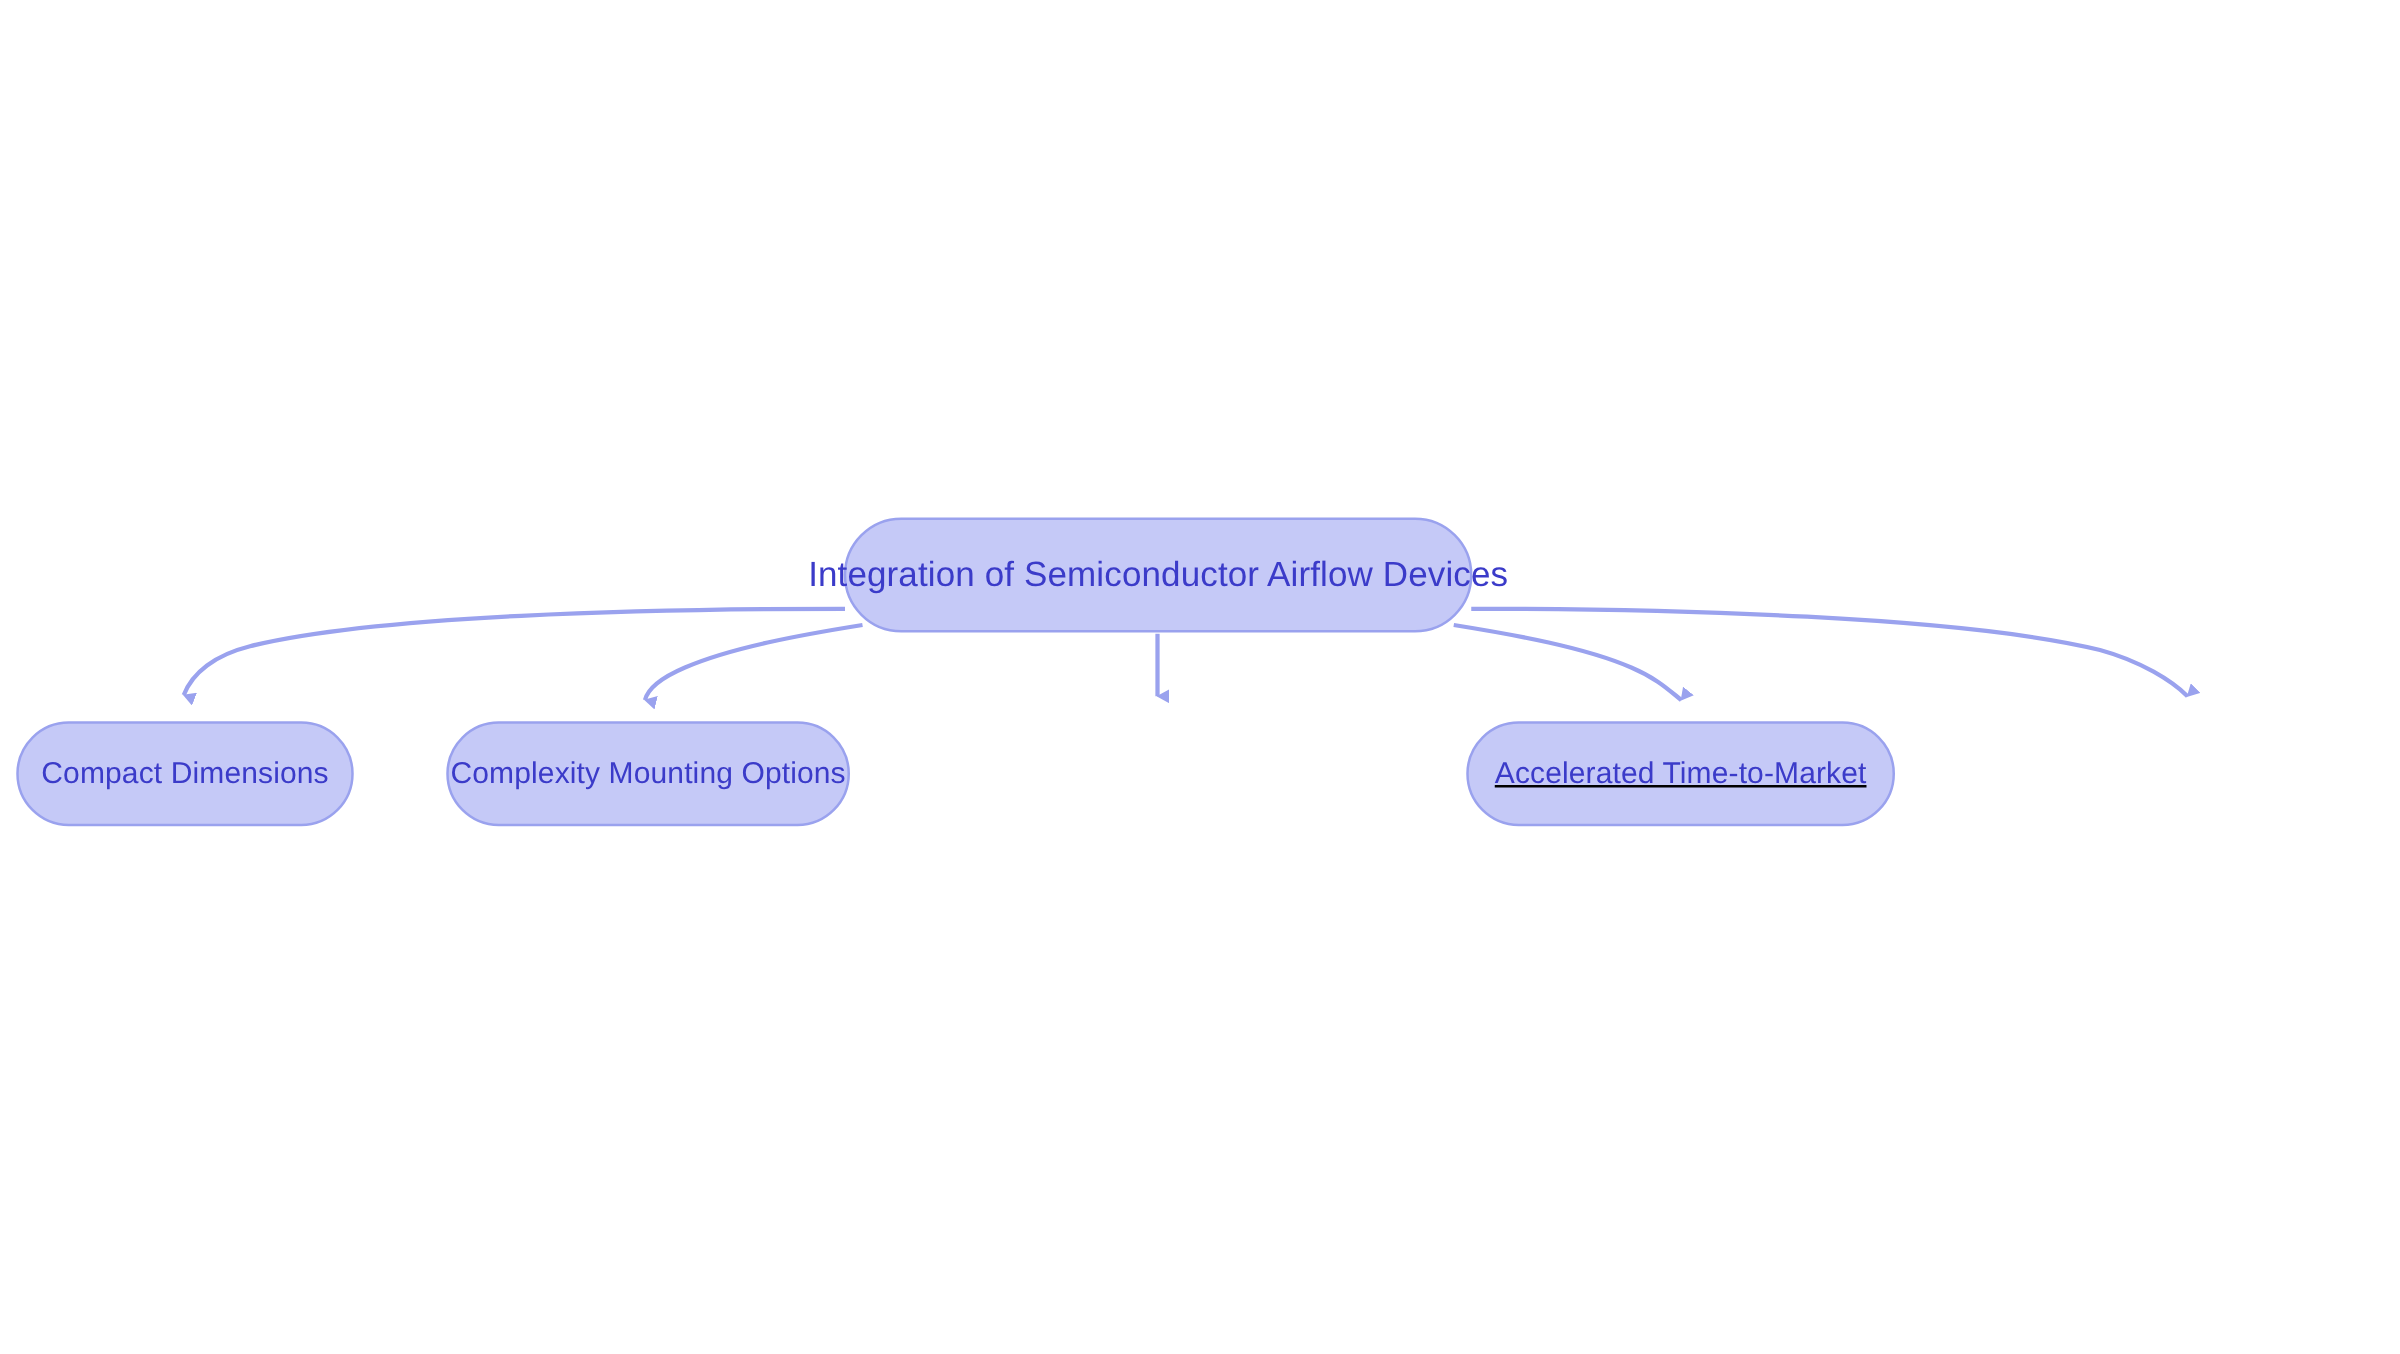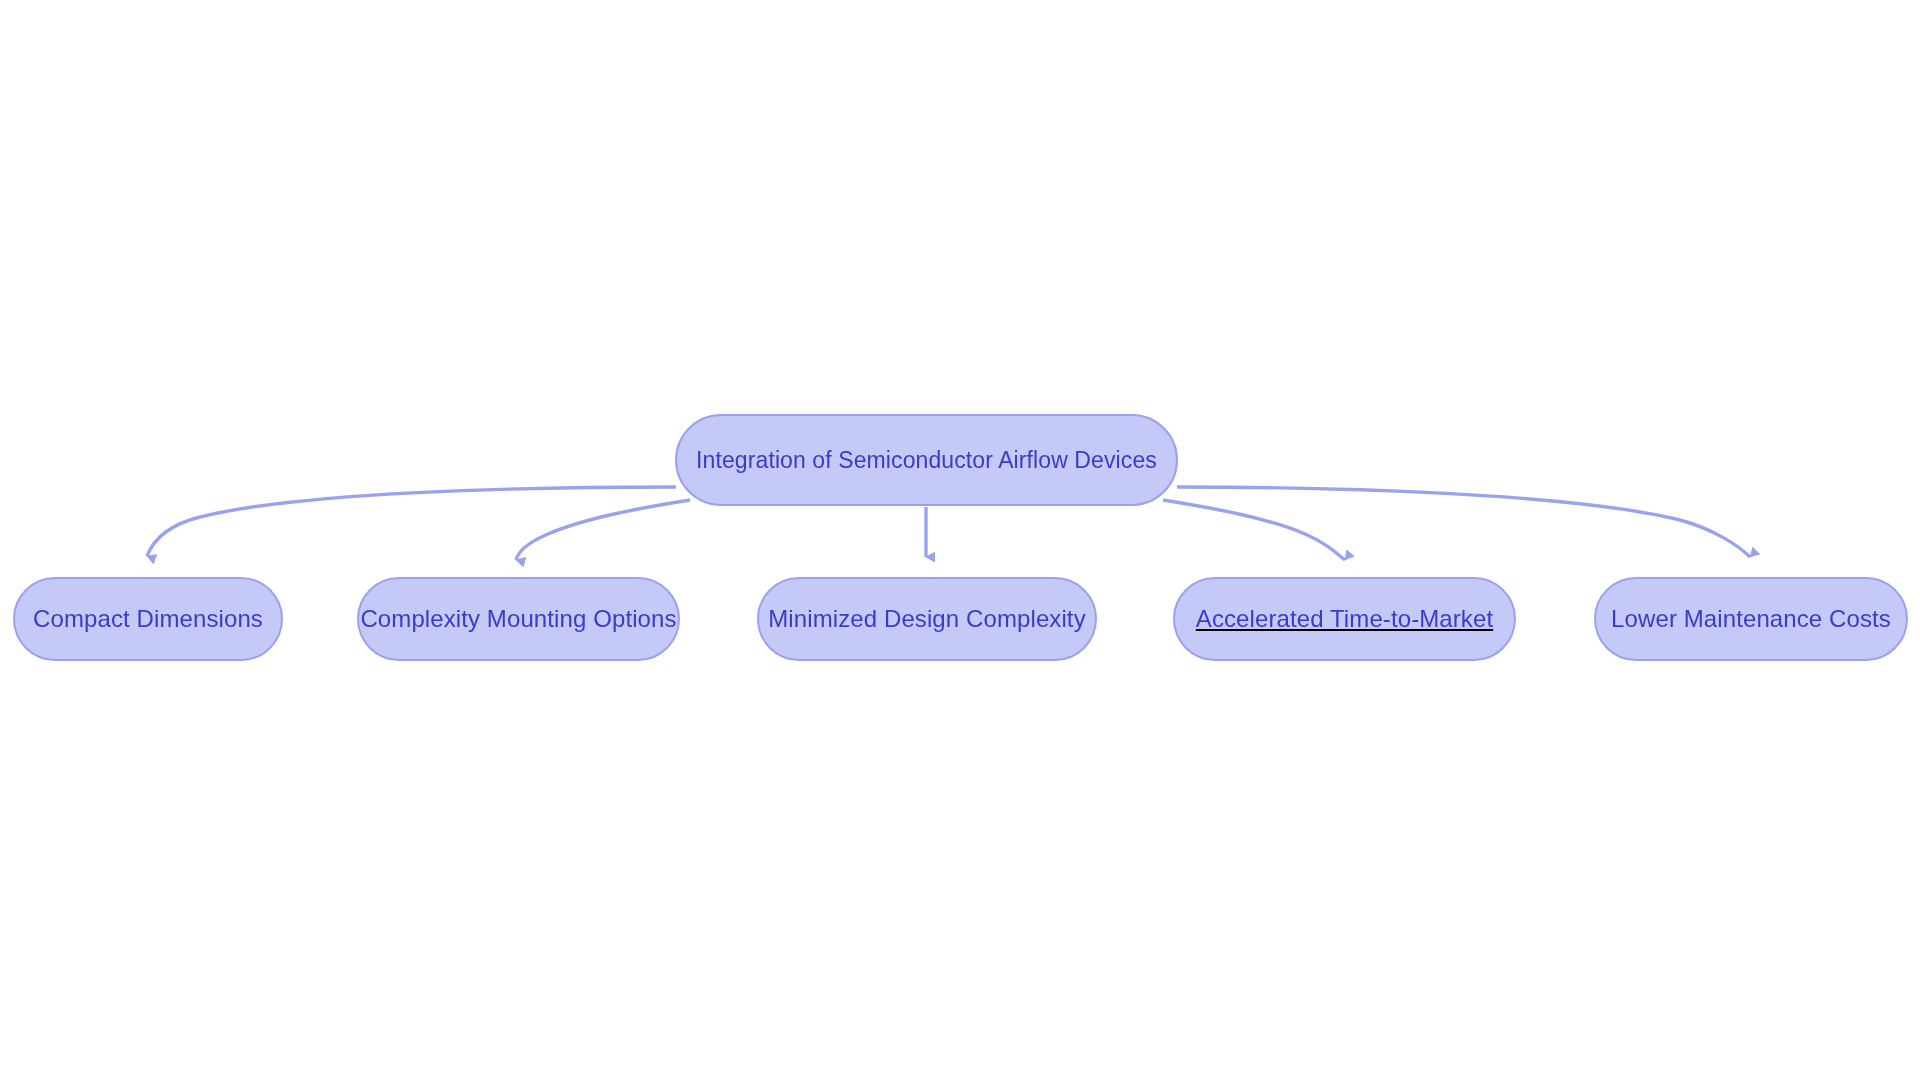--- a/index.html
+++ b/index.html
@@ -45,21 +45,21 @@
     letter-spacing: 0.1px;
     white-space: nowrap;
   }
   .node-root {
     left: 675px;
     top: 414px;
     width: 503px;
     height: 92px;
     border-radius: 46px;
   }
-  .node-root .node-label { font-size: 23px; }
+  .node-root .node-label { font-size: 28px; }
   .node-child {
     top: 577px;
     height: 84px;
     border-radius: 42px;
     text-align: right;
   }
   .node-child .node-label { font-size: 24px; }
   .child-0 { left: 13px;   width: 270px; }
   .child-1 { left: 357px;  width: 323px; }
   .child-2 { left: 757px;  width: 340px; }
@@ -96,25 +96,19 @@
   </div>
 
   <div class="node node-child child-0">
     <span class="node-label">Compact Dimensions</span>
   </div>
 
   <div class="node node-child child-1">
     <span class="node-label">Complexity Mounting Options</span>
   </div>
 
-  <div class="node node-child child-2">
-    <span class="node-label">Minimized Design Complexity</span>
-  </div>
 
   <div class="node node-child child-3">
     <span class="node-label">Accelerated Time-to-Market</span>
   </div>
 
-  <div class="node node-child child-4">
-    <span class="node-label">Lower Maintenance Costs</span>
-  </div>
 
 </div>
 
 </body></html>

